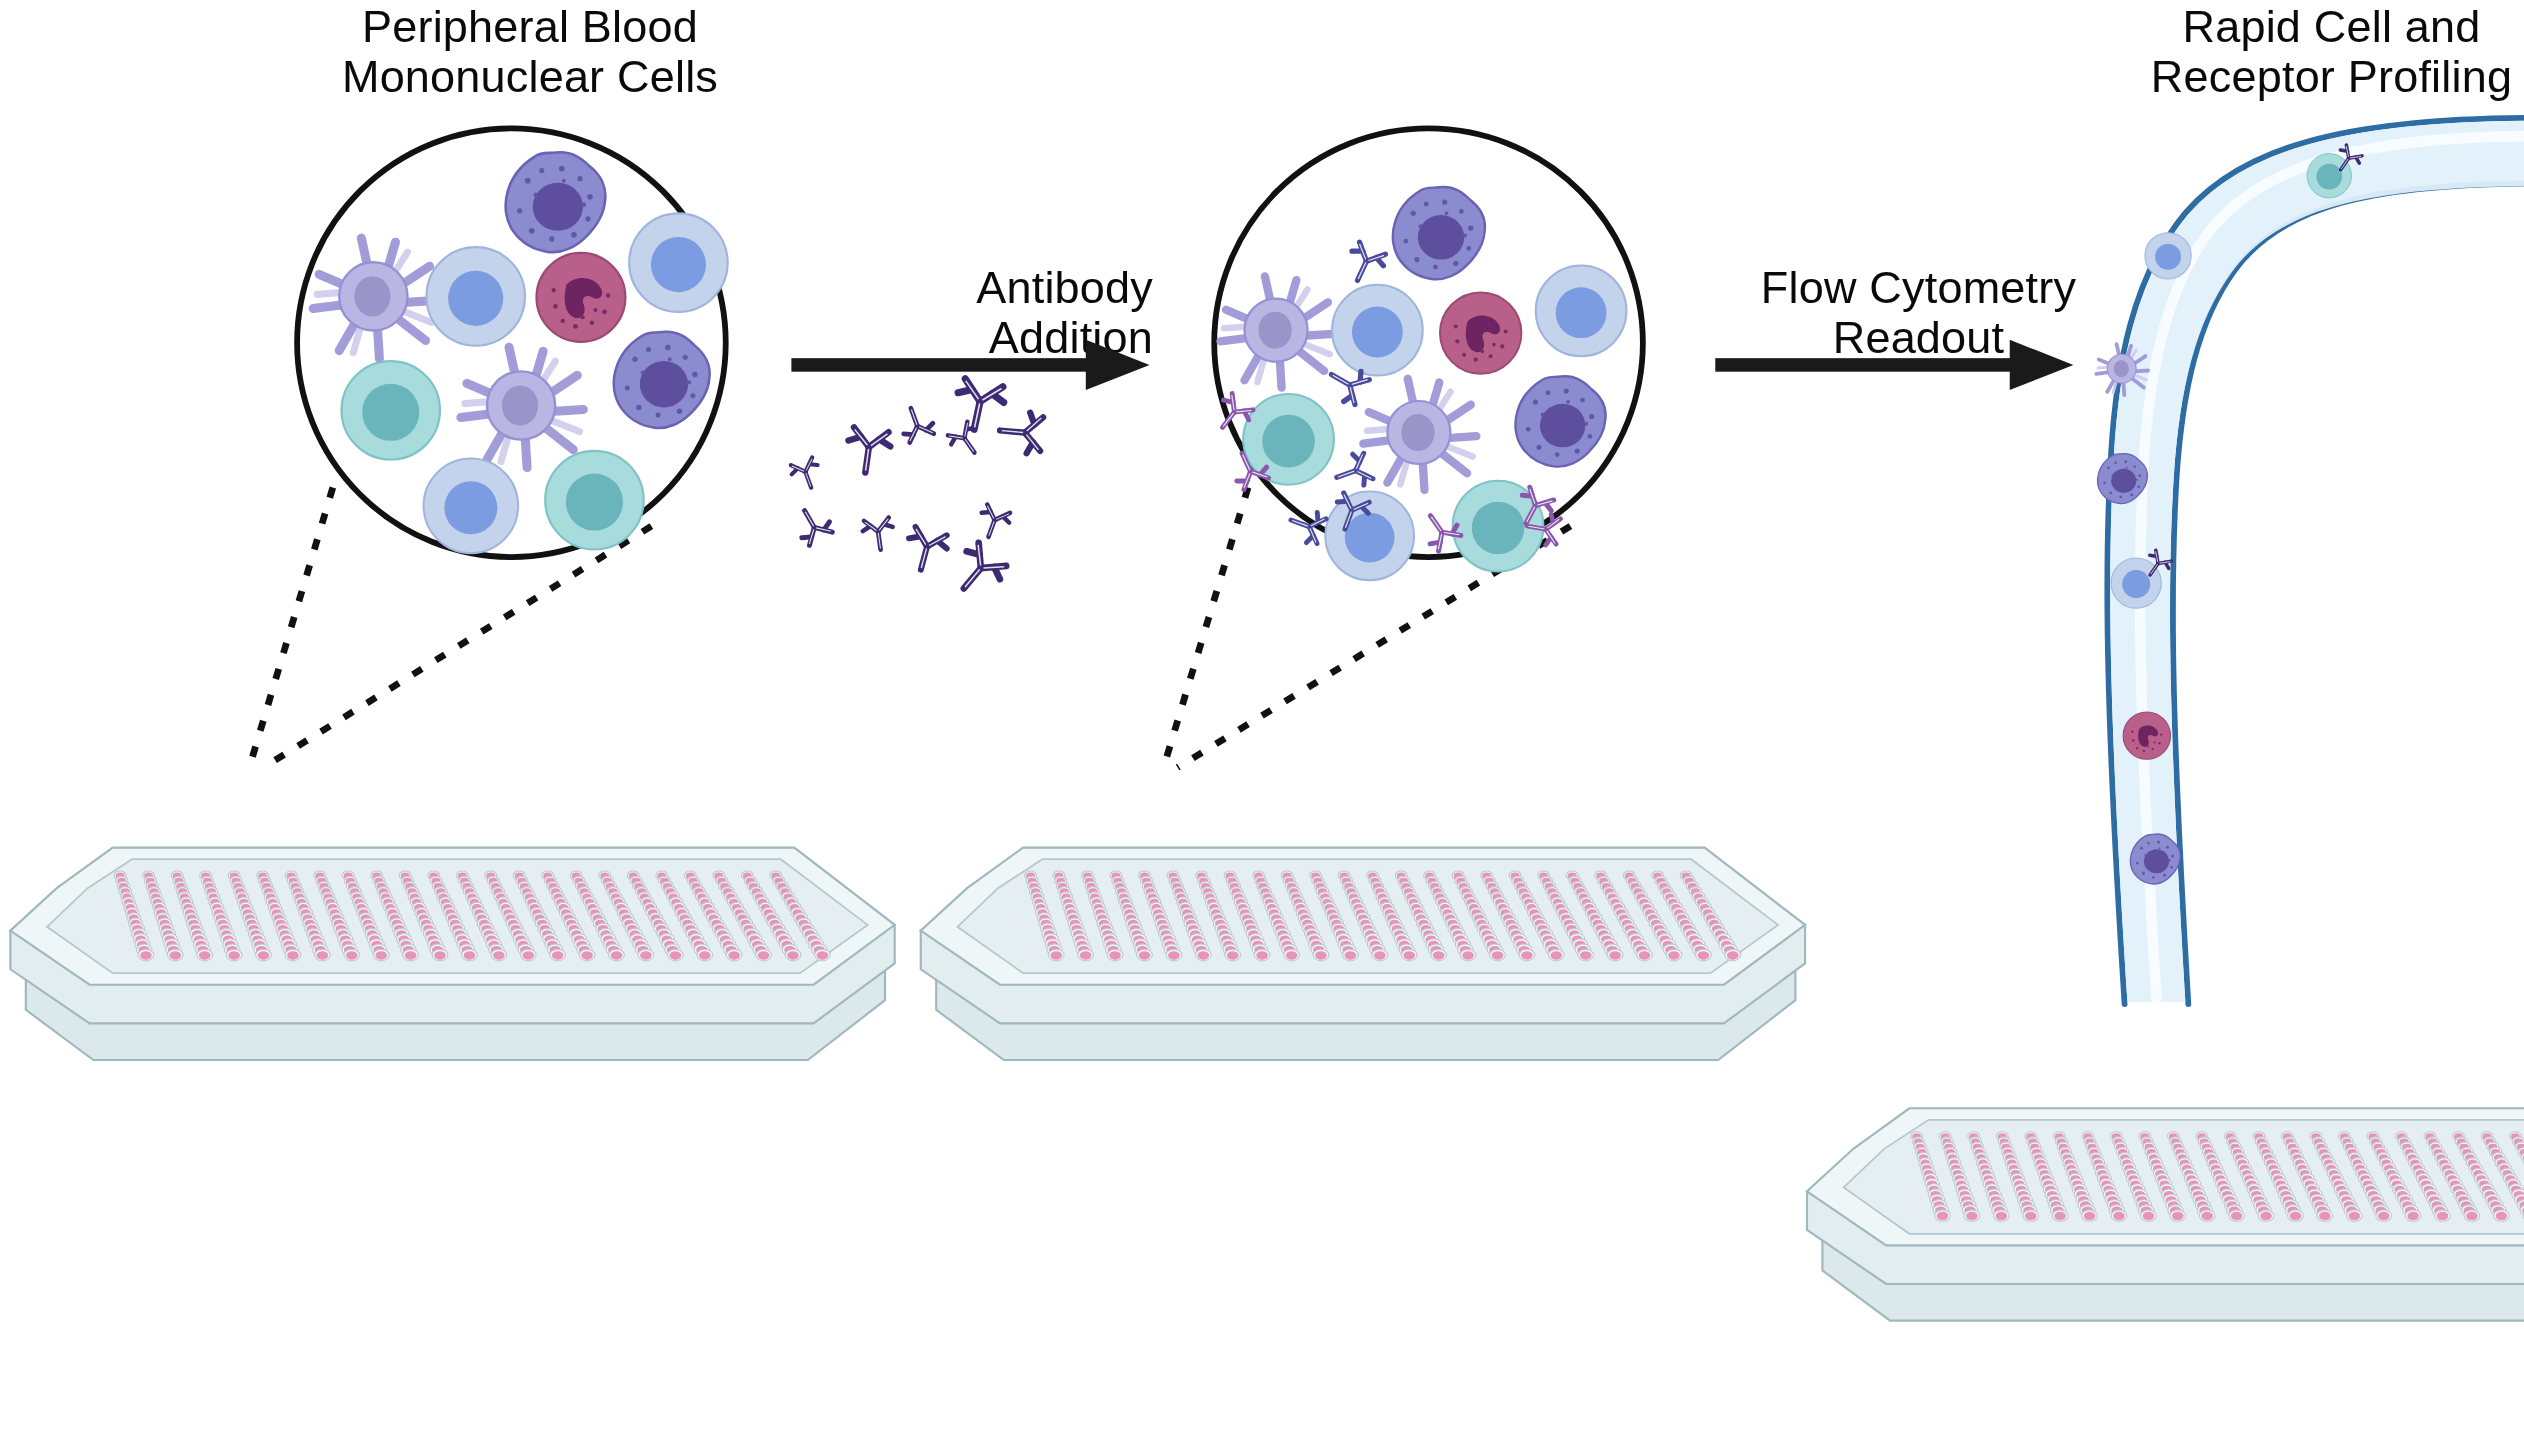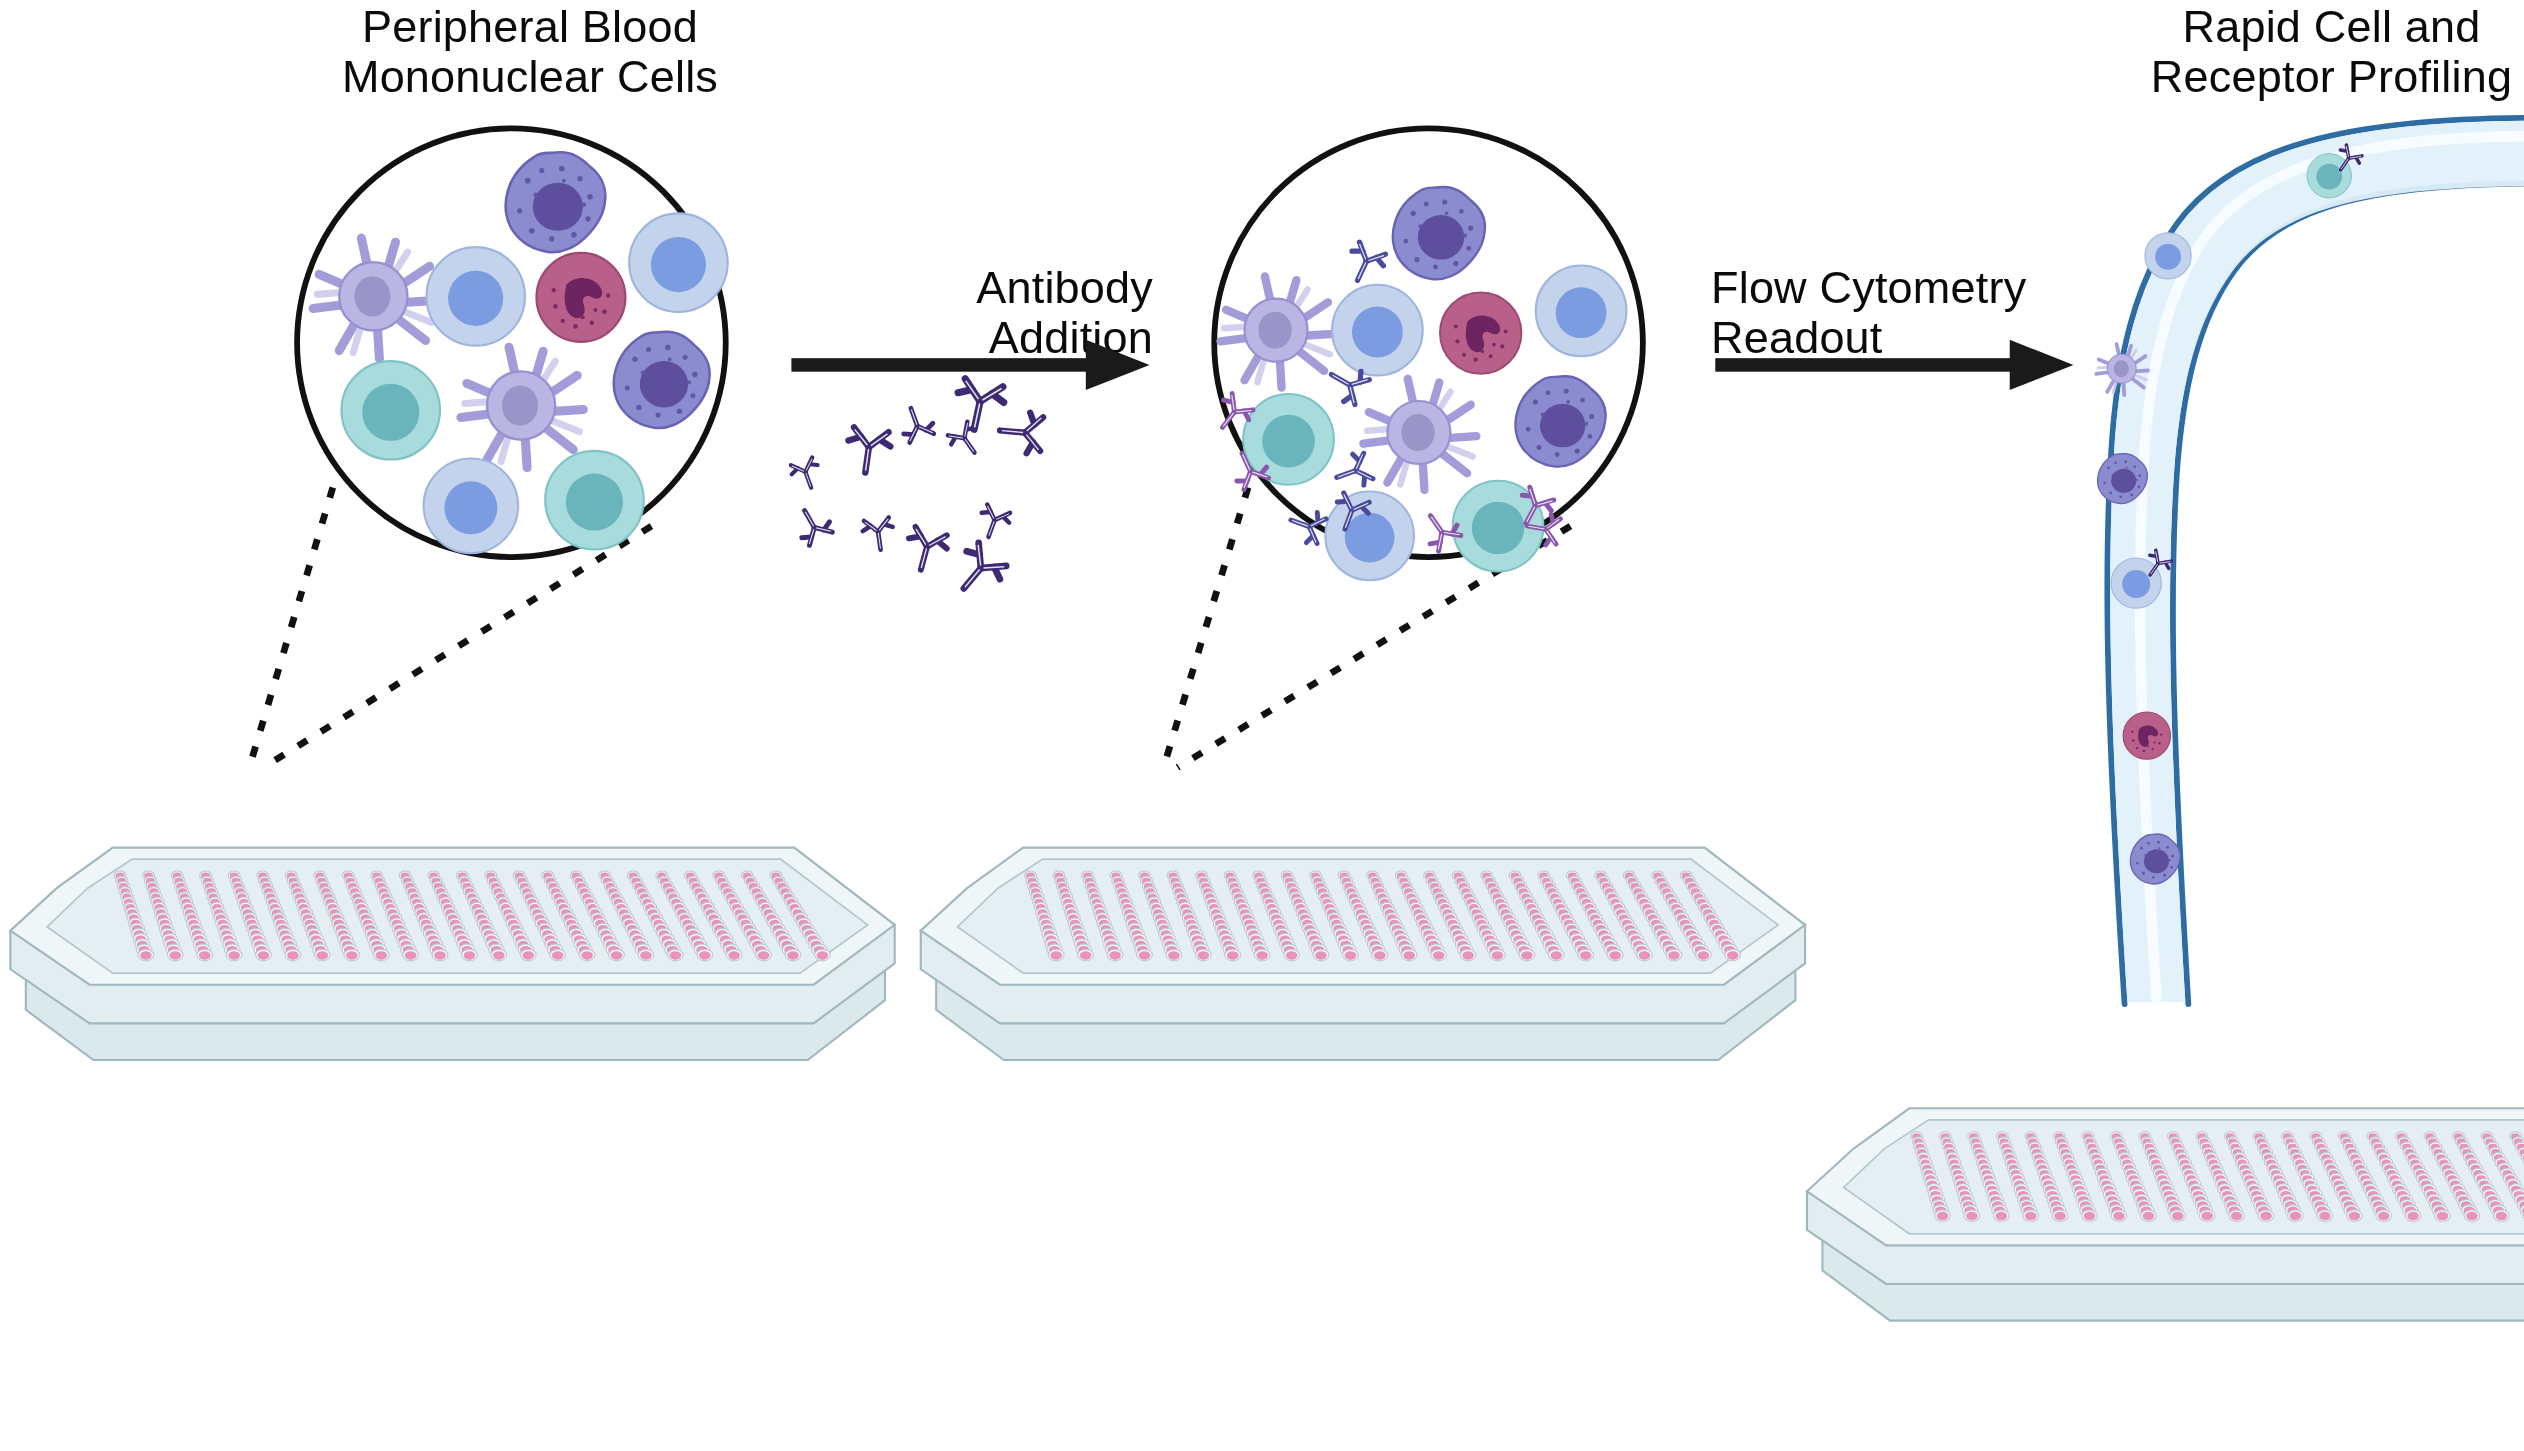--- a/index.html
+++ b/index.html
@@ -10,21 +10,21 @@
     background:#ffffff;
   }
   #stage{position:absolute;left:14px;top:0;width:2525px;height:1218px;}
   .label{
     position:absolute;color:#0a0a0a;font-size:45px;line-height:1.12;
     font-weight:400;letter-spacing:0.2px;white-space:pre-line;
     font-family:"Liberation Sans","DejaVu Sans",sans-serif;
   }
   #lbl-pbmc{left:294px;top:1.9px;text-align:center;width:444px;}
   #lbl-antibody{left:772px;top:263px;text-align:right;width:367px;}
-  #lbl-flow{left:1697px;top:263px;text-align:left;width:415px;}
+  #lbl-flow{left:1697px;top:263px;text-align:center;width:415px;}
   #lbl-rapid{left:2110px;top:1.9px;text-align:center;width:415px;}
   svg.layer{position:absolute;left:0;top:0;width:2525px;height:1451px;overflow:visible;}
 </style>
 </head>
 <body>
 
 <div id="stage">
 
   <div class="label" id="lbl-pbmc">Peripheral Blood
 Mononuclear Cells</div>

